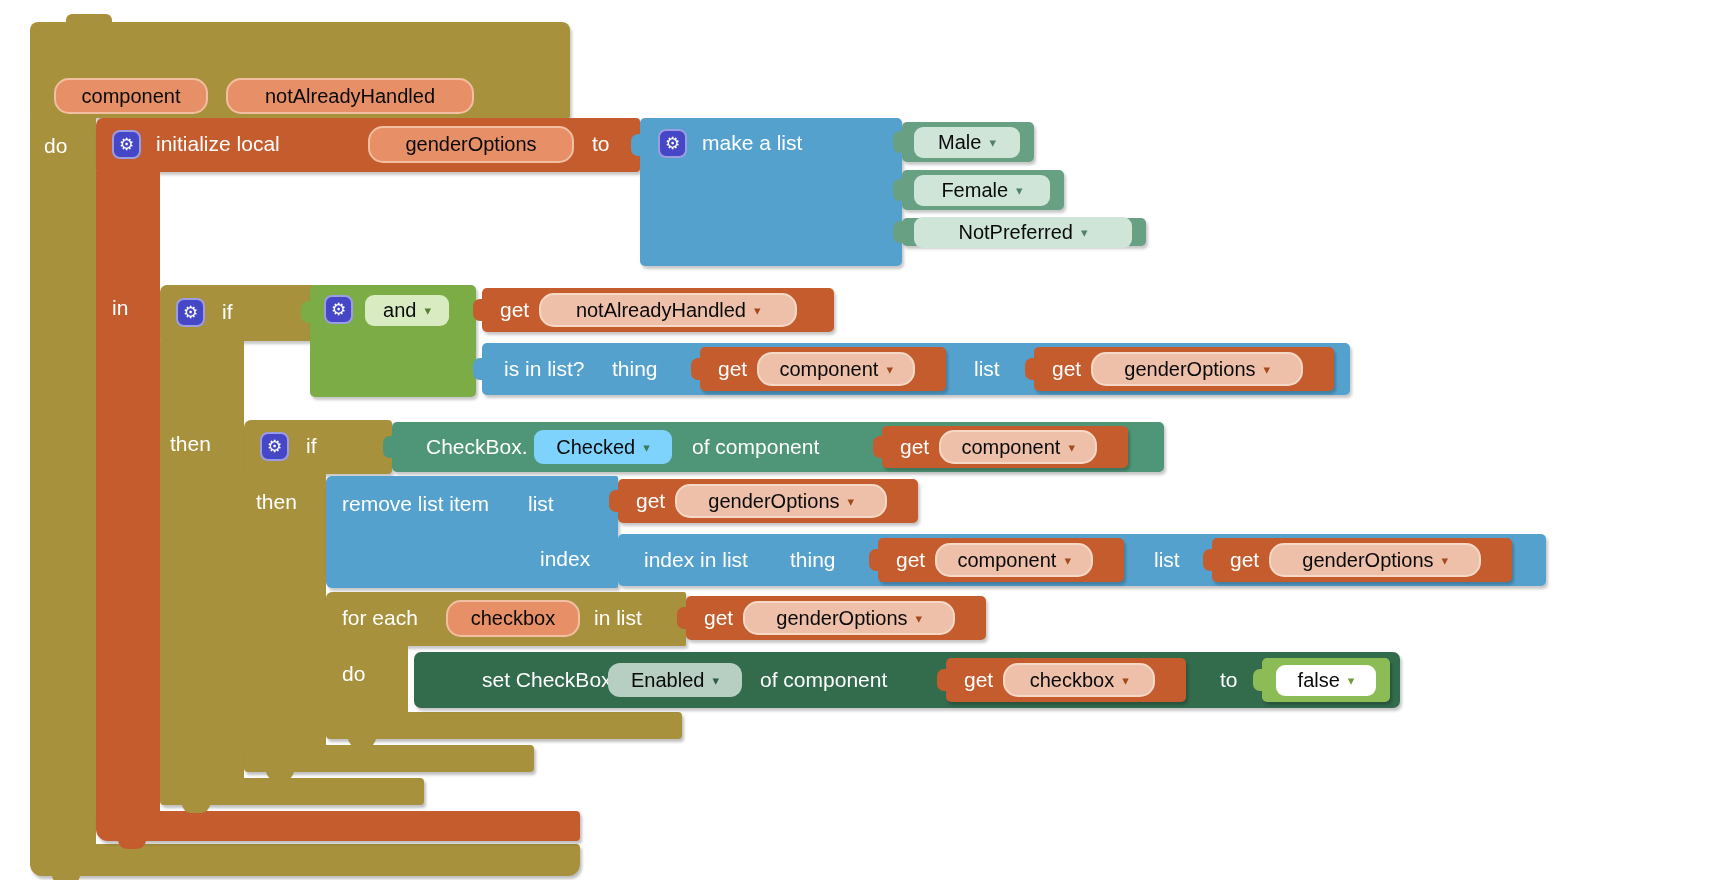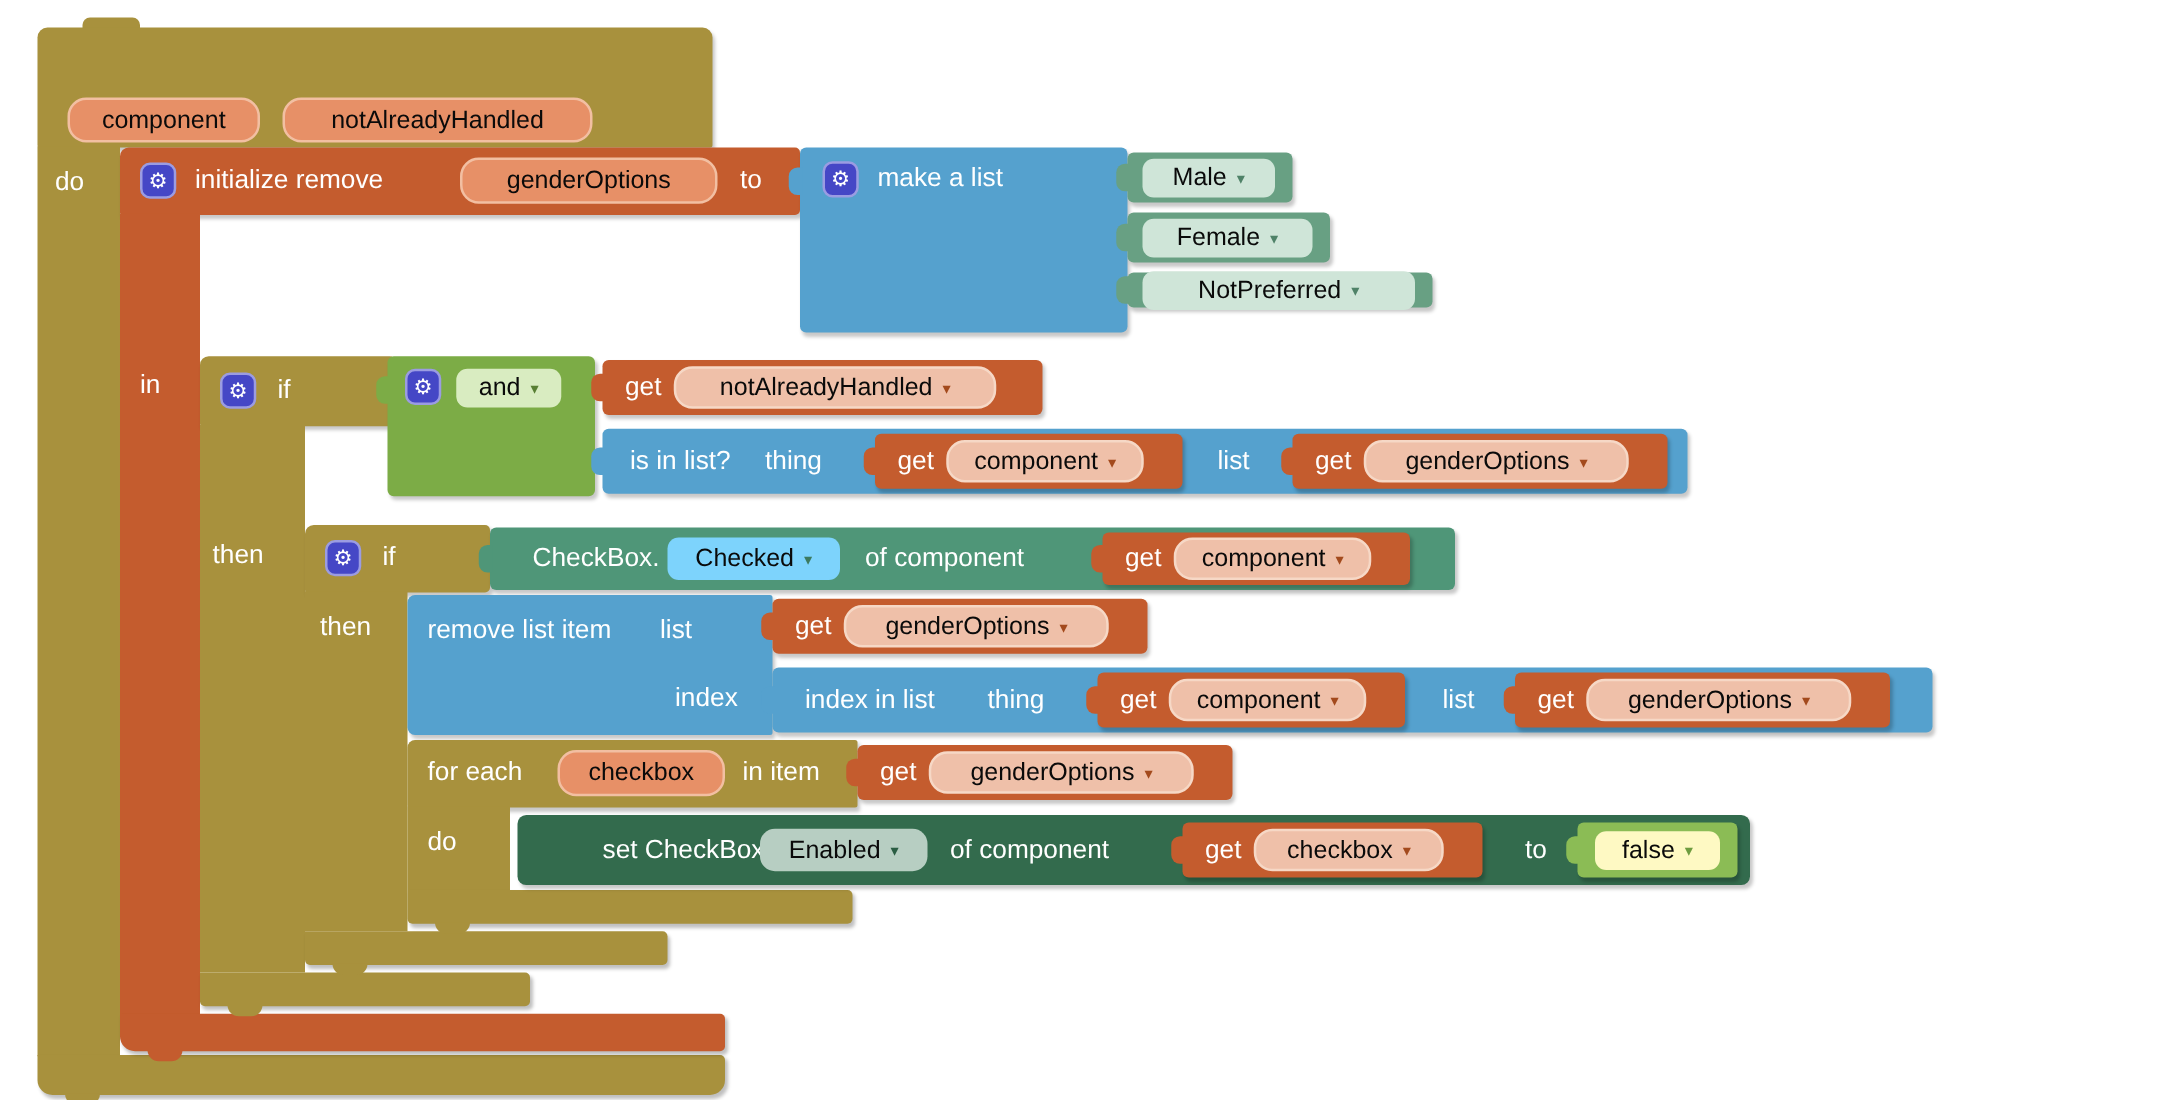--- a/index.html
+++ b/index.html
@@ -41,21 +41,21 @@
   
   .chip{box-sizing:border-box;display:flex;align-items:center;justify-content:center;gap:8px;
         font-size:20px;color:#0a0a0a;white-space:nowrap;}
   .chipvar{position:absolute;background:#E79067;border:2px solid #F2BFA2;border-radius:15px;}
   .chipget{background:#EFC0A9;border:2px solid #F6D8C6;border-radius:15px;height:34px;}
   .chipdd{border-radius:9px;height:31px;}
   .chip-and    {background:#D9ECC1;}
   .chip-helper {background:#CFE5D8;}
   .chip-checked{background:#7dd3fc;position:absolute;}
   .chip-enabled{background:#B7CEC2;position:absolute;border-radius:12px;}
-  .chip-false  {background:#fef9c3;text-align:center;}
+  .chip-false  {background:#ffffff;text-align:center;}
   .dd{font-size:13px;line-height:13px;}
   .dd-orange{color:#A34A1D;} .dd-and{color:#587F33;} .dd-helper{color:#4F8268;}
   .dd-checked{color:#3C7A5F;} .dd-enabled{color:#2A5D43;} .dd-false{color:#6E9C3F;}
 
   
   .gear{position:absolute;width:29px;height:29px;background:#4547C6;border:2px solid #9B9CE2;
         border-radius:8px;color:#fff;display:flex;align-items:center;justify-content:center;
         font-size:17px;box-sizing:border-box;}
 </style>
 </head>
@@ -70,21 +70,21 @@
   </div>
   <div class="chip chipvar" style="left:226px;top:78px;width:248px;height:36px;">
     <span>notAlreadyHandled</span>
   </div>
   <div class="part c-olive" style="left:30px;top:117px;width:66px;height:728px;"></div>
   <div class="lbl" style="left:44px;top:134px;">do</div>
   <div class="bar bar-final c-olive" style="left:30px;top:844px;width:550px;height:32px;"></div>
 
   <div class="part c-orange sh" style="left:96px;top:118px;width:544px;height:54px;border-radius:7px 4px 4px 2px;"></div>
   <div class="gear" style="left:112px;top:130px;">⚙</div>
-  <div class="lbl" style="left:156px;top:132px;">initialize remove</div>
+  <div class="lbl" style="left:156px;top:132px;">initialize local</div>
   <div class="chip chipvar" style="left:368px;top:126px;width:206px;height:37px;">
     <span>genderOptions</span>
   </div>
   <div class="lbl" style="left:592px;top:132px;">to</div>
   <div class="part c-orange" style="left:96px;top:171px;width:64px;height:641px;"></div>
   <div class="lbl" style="left:112px;top:296px;">in</div>
   <div class="bar bar-endcap c-orange" style="left:96px;top:811px;width:484px;height:30px;border-radius:0 4px 4px 12px;"></div>
 
   <div class="vblock plug-top c-blue" style="left:640px;top:118px;width:262px;height:148px;align-items:flex-start;padding-top:12px;">
   </div>
@@ -203,21 +203,21 @@
       <span>genderOptions</span>
       <span class="dd dd-orange">▾</span>
     </div>
   </div>
 
   <div class="part c-olive sh" style="left:326px;top:592px;width:360px;height:54px;border-radius:6px 2px 2px 2px;"></div>
   <div class="lbl" style="left:342px;top:606px;">for each</div>
   <div class="chip chipvar" style="left:446px;top:600px;width:134px;height:37px;">
     <span>checkbox</span>
   </div>
-  <div class="lbl" style="left:594px;top:606px;">in item</div>
+  <div class="lbl" style="left:594px;top:606px;">in list</div>
   <div class="vblock c-orange" style="left:686px;top:596px;width:300px;height:44px;">
     <span class="vlbl">get</span>
     <div class="chip chipget" style="width:212px;">
       <span>genderOptions</span>
       <span class="dd dd-orange">▾</span>
     </div>
   </div>
   <div class="part c-olive" style="left:326px;top:645px;width:82px;height:67px;"></div>
   <div class="lbl" style="left:342px;top:662px;">do</div>
   <div class="bar bar-endcap c-olive" style="left:326px;top:712px;width:356px;height:27px;"></div>

